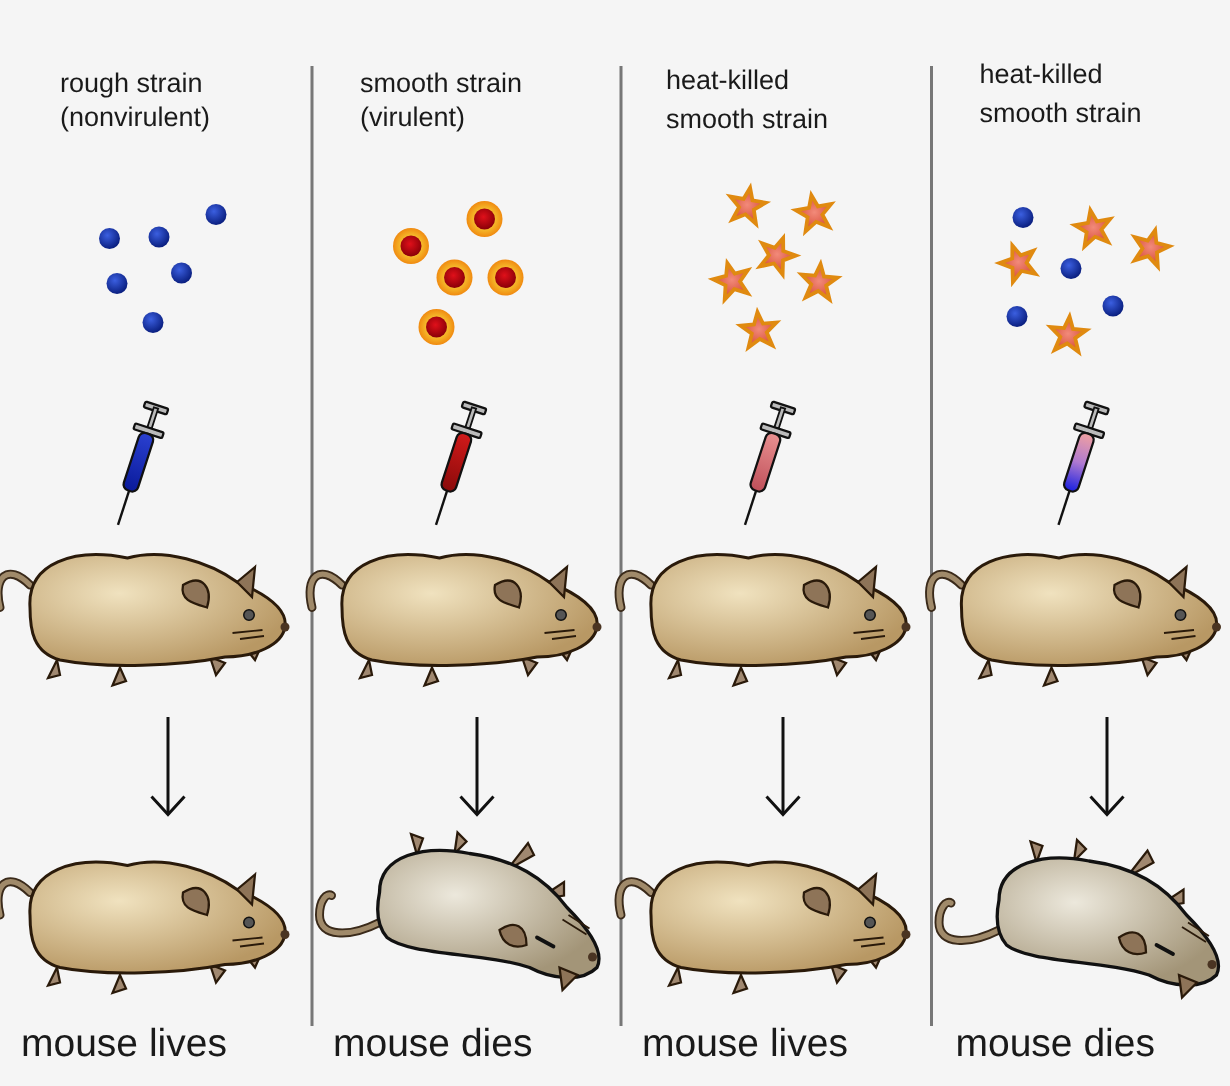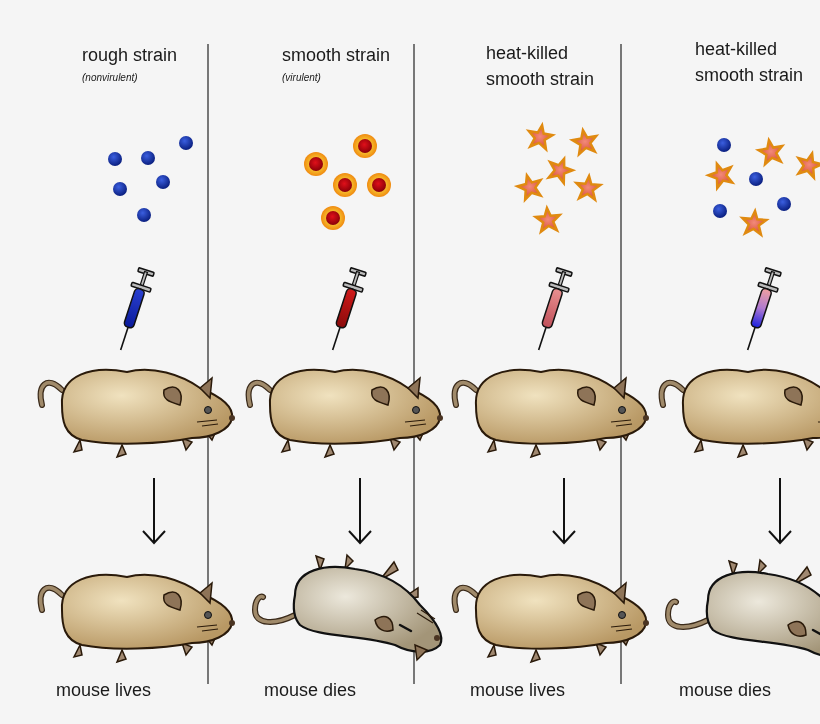--- a/index.html
+++ b/index.html
@@ -1,21 +1,21 @@
 <!DOCTYPE html>
 <html><head>
 <meta charset="utf-8">
 <style>
   html,body{margin:0;padding:0;}
   body{width:820px;height:724px;background:#f5f5f5;position:relative;overflow:hidden;font-family:"Liberation Sans","DejaVu Sans",sans-serif;color:#1a1a1a;}
   .divider{position:absolute;top:44px;width:2px;height:640px;background:#777;}
-  .col{position:absolute;top:0;width:205px;height:724px;margin-left:42px;}
+  .col{position:absolute;top:0;width:205px;height:724px;}
   .title{position:absolute;font-size:18px;line-height:26px;white-space:nowrap;}
-  .sub{font-size:10px;line-height:20px;display:block;font-style:italic;}
-  .outcome{position:absolute;top:680px;font-size:18px;white-space:nowrap;}
+  .sub{font-size:18px;line-height:20px;display:block;}
+  .outcome{position:absolute;top:680px;font-size:26px;white-space:nowrap;}
   svg{position:absolute;overflow:visible;}
 </style>
 </head>
 <body>
 
 <div class="divider" style="left:207px"></div>
 <div class="divider" style="left:413px"></div>
 <div class="divider" style="left:620px"></div>
 
 <svg width="0" height="0" style="position:absolute">

